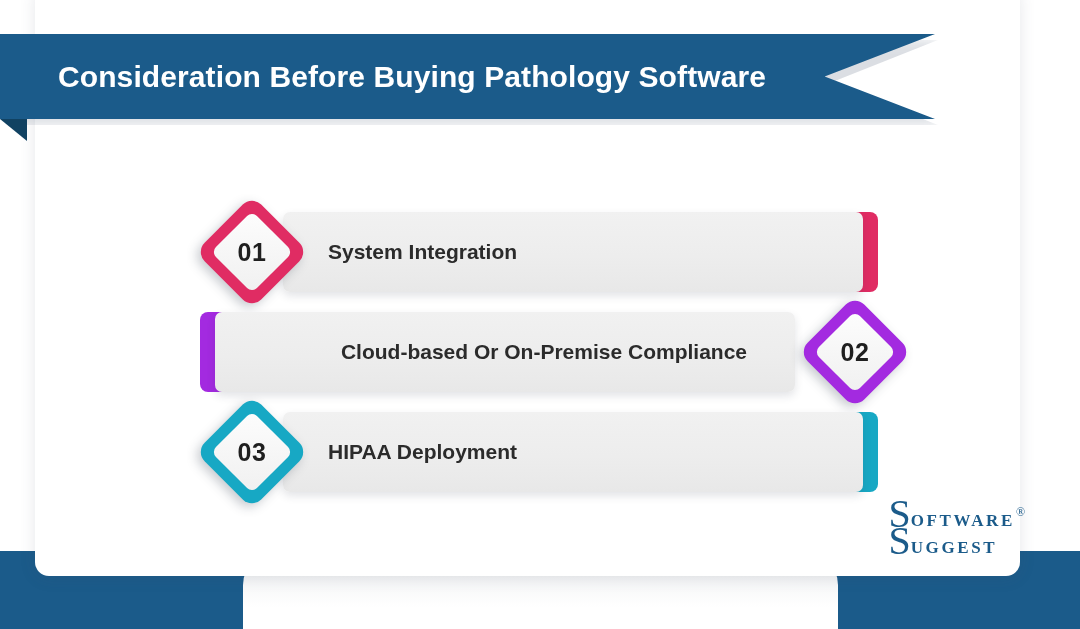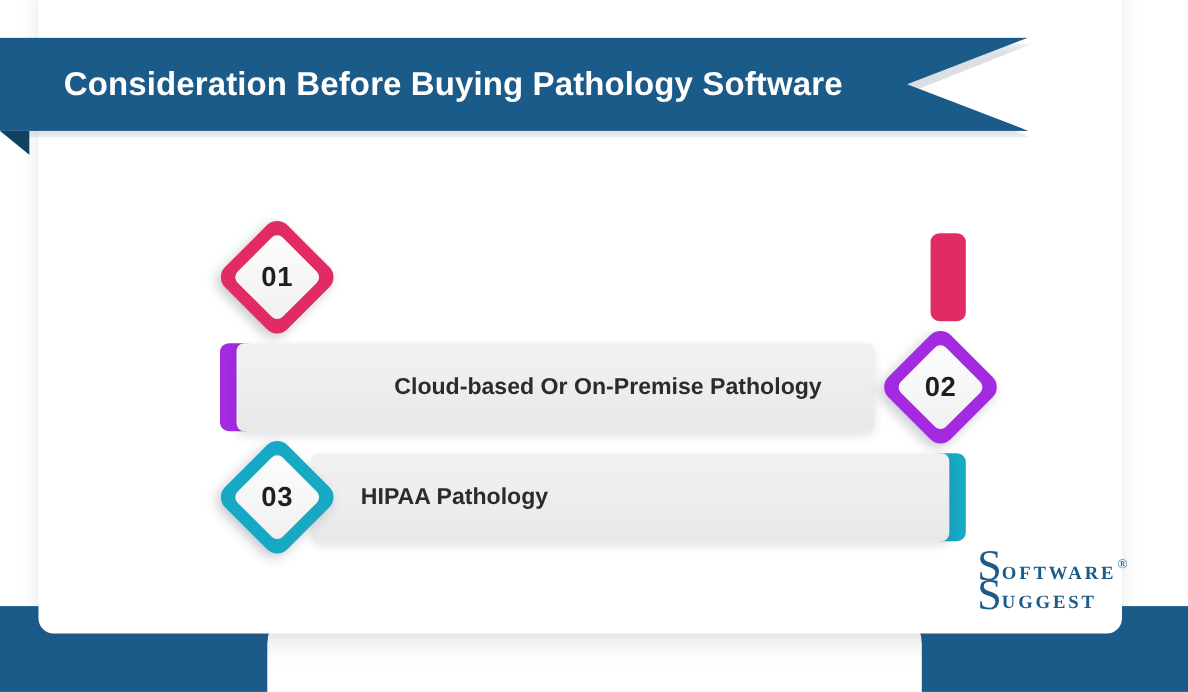--- a/index.html
+++ b/index.html
@@ -251,41 +251,44 @@
     <div class="ribbon-shadow"></div>
     <div class="ribbon"></div>
     <div class="ribbon-fold"></div>
     <div class="ribbon-title">Consideration Before Buying Pathology Software</div>
   </div>
 
   <div class="list">
 
     <div class="row r1">
       <div class="accent right" style="background:#e02c63"></div>
+      <div class="bar b1">
+        <div class="bar-label lead">System Integration</div>
+      </div>
       <div class="diamond d-left" style="background:#e02c63">
         <div class="inner"></div>
         <div class="num">01</div>
       </div>
     </div>
 
     <div class="row r2">
       <div class="accent left" style="background:#a32ae0"></div>
       <div class="bar b2">
-        <div class="bar-label trail">Cloud-based Or On-Premise Pathology</div>
+        <div class="bar-label trail">Cloud-based Or On-Premise Compliance</div>
       </div>
       <div class="diamond d-right" style="background:#a32ae0">
         <div class="inner"></div>
         <div class="num">02</div>
       </div>
     </div>
 
     <div class="row r3">
       <div class="accent right" style="background:#17a8c4"></div>
       <div class="bar b3">
-        <div class="bar-label lead">HIPAA Pathology</div>
+        <div class="bar-label lead">HIPAA Deployment</div>
       </div>
       <div class="diamond d-left" style="background:#17a8c4">
         <div class="inner"></div>
         <div class="num">03</div>
       </div>
     </div>
 
   </div>
 
   <div class="logo">

